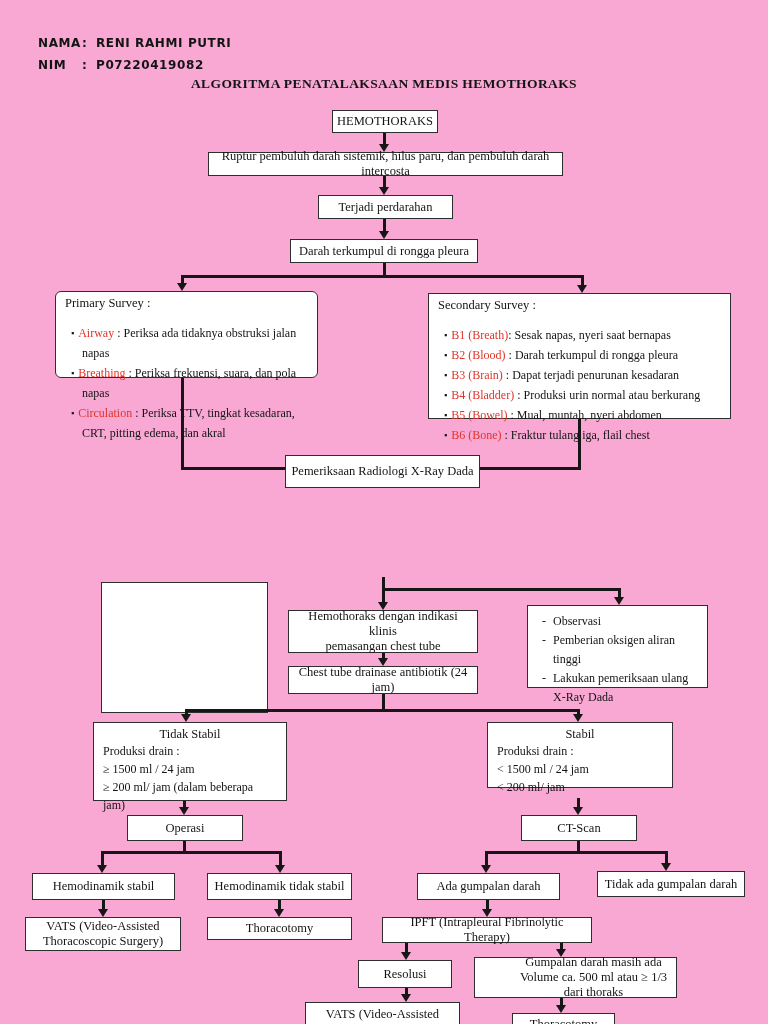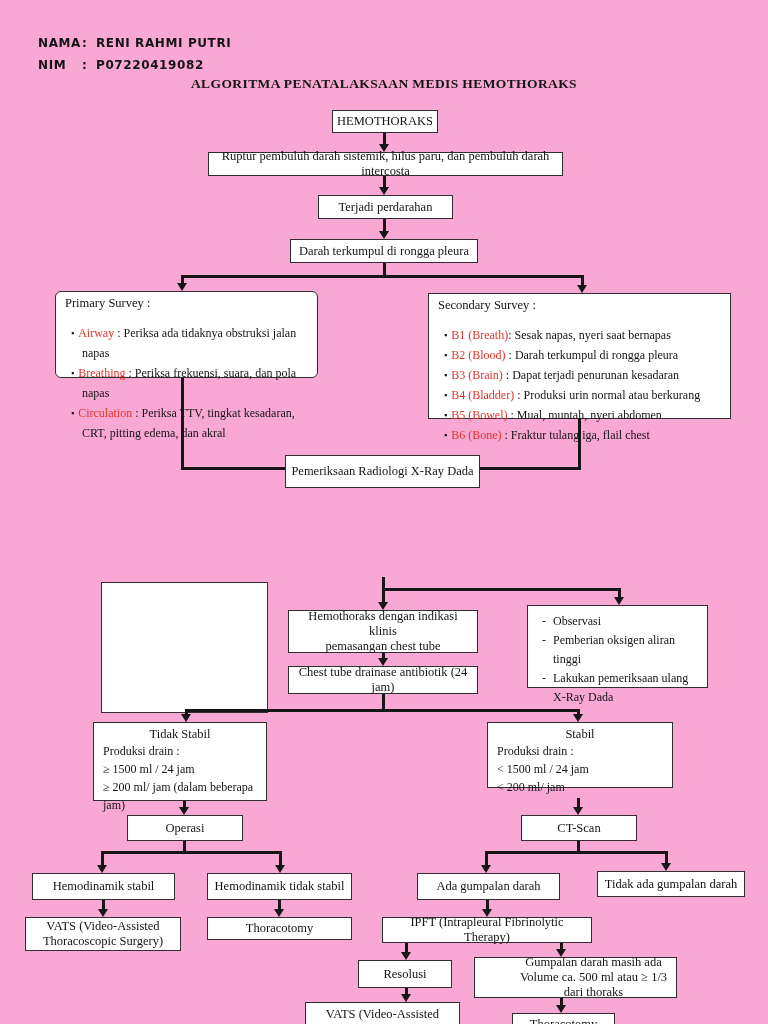--- a/index.html
+++ b/index.html
@@ -100,21 +100,21 @@
       <li>Observasi</li>
       <li>Pemberian oksigen aliran tinggi</li>
       <li>Lakukan pemeriksaan ulang X-Ray Dada</li>
     </ul>
   </div>
 
   <div class="bx" style="left:288px;top:666px;width:190px;height:28px;">
     <span>Chest tube drainase antibiotik (24 jam)</span>
     </div>
 
-  <div class="bx leftbx" style="left:93px;top:722px;width:174px;height:79px;">
+  <div class="bx leftbx" style="left:93px;top:722px;width:194px;height:79px;">
     <div class="ttl-line">Tidak Stabil</div>
     <div class="ts-lines">
       <div>Produksi drain :</div>
       <div>≥ 1500 ml / 24 jam</div>
       <div>≥ 200 ml/ jam (dalam beberapa jam)</div>
     </div>
   </div>
 
   <div class="bx leftbx" style="left:487px;top:722px;width:186px;height:66px;">
     <div class="ttl-line">Stabil</div>

